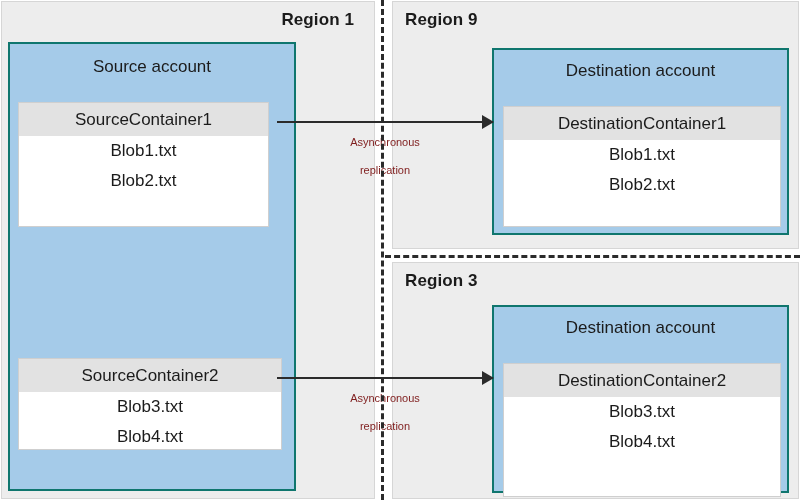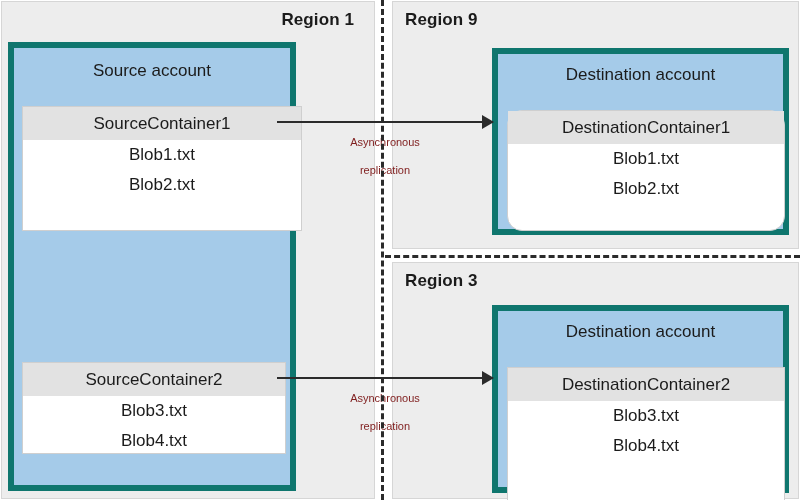--- a/index.html
+++ b/index.html
@@ -56,21 +56,21 @@
     top: 255px;
     width: 415px;
     height: 0;
     border-top: 3px dashed #2b2b2b;
   }
 
   
   .account-box {
     position: absolute;
     background: #a5cbe9;
-    border: 6px solid #0f766e;
+    border: 2px solid #0f766e;
     box-sizing: border-box;
   }
   #source-account     { left: 8px;   top: 42px;  width: 288px; height: 449px; }
   #dest-account-1     { left: 492px; top: 48px;  width: 297px; height: 187px; }
   #dest-account-2     { left: 492px; top: 305px; width: 297px; height: 188px; }
 
   .account-title {
     position: absolute;
     left: 0;
     right: 0;
@@ -83,21 +83,21 @@
   #dest-account-1 .account-title,
   #dest-account-2 .account-title   { top: 11px; }
 
   
   .container-box {
     position: absolute;
     background: #ffffff;
     border: 1px solid #cfcfcf;
     box-sizing: border-box;
   }
-  #source-container-1 { left: 16px;  top: 100px; width: 280px; height: 125px; }
+  #source-container-1 { left: 16px;  top: 100px; width: 251px; height: 125px; }
   #source-container-2 { left: 16px;  top: 356px; width: 264px; height: 92px; }
   #dest-container-1   { left: 502px; top: 105px; width: 278px; height: 121px; }
   #dest-container-2   { left: 502px; top: 361px; width: 278px; height: 134px; }
 
   .container-header {
     height: 33px;
     line-height: 33px;
     background: #e2e2e2;
     text-align: center;
     font-size: 17px;
@@ -179,21 +179,21 @@
       <div class="blob-list">
         <div class="blob-item">Blob3.txt</div>
         <div class="blob-item">Blob4.txt</div>
       </div>
     </div>
   </div>
 
   <div class="account-box" id="dest-account-1">
     <span class="account-title">Destination account</span>
 
-    <div class="container-box" id="dest-container-1" style="left:9px; top:56px;border-radius:15px;">
+    <div class="container-box" id="dest-container-1" style="left:9px; top:56px;">
       <div class="container-header">DestinationContainer1</div>
       <div class="blob-list">
         <div class="blob-item">Blob1.txt</div>
         <div class="blob-item">Blob2.txt</div>
       </div>
     </div>
   </div>
 
   <div class="account-box" id="dest-account-2">
     <span class="account-title">Destination account</span>

